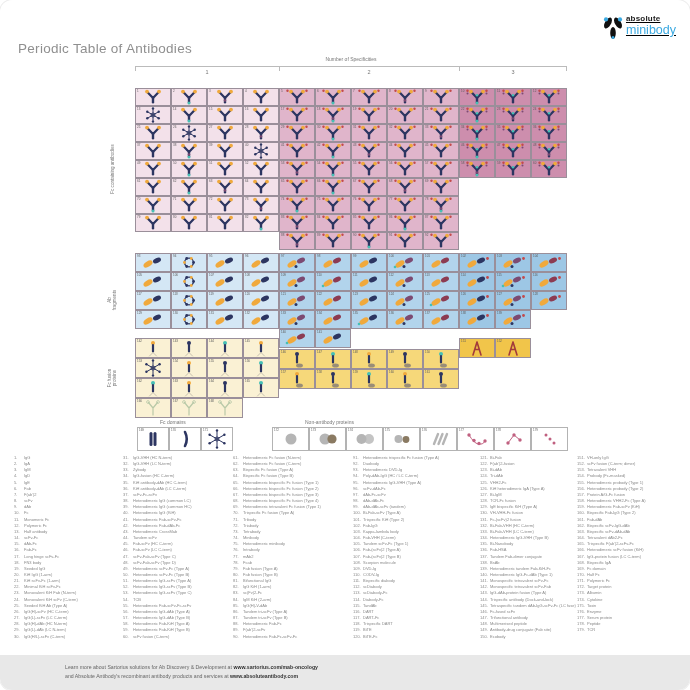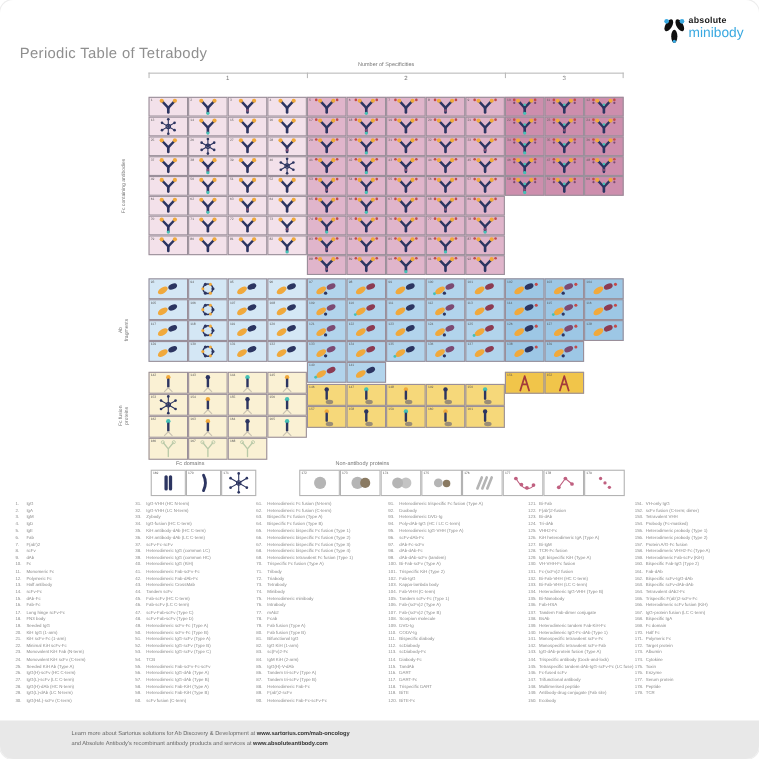--- a/index.html
+++ b/index.html
@@ -1,21 +1,21 @@
 <!DOCTYPE html>
 <html><head>
 <meta charset="utf-8">
 <style>
   html,body{margin:0;padding:0;background:#fff;}
   .poster{position:relative;width:690px;height:690px;background:#fff;border-radius:12px;overflow:hidden;
           font-family:"Liberation Sans",sans-serif;box-shadow:0 0 0 1px #ededed;}
   .page-title{position:absolute;left:18px;top:41px;font-size:13.5px;color:#8f8f8f;letter-spacing:.3px;}
   
   .logo{position:absolute;top:15px;right:14px;display:flex;align-items:flex-start;}
-  .logo-text{margin-left:0;line-height:1;}
+  .logo-text{margin-left:0;line-height:1;text-decoration:underline;}
   .logo-abs{font-size:8px;font-weight:bold;color:#1b1b1b;letter-spacing:.2px;}
   .logo-ab{font-size:12.5px;color:#3aa9e1;margin-top:1px;}
   
   .axis-label{position:absolute;top:56px;left:135px;width:432px;text-align:center;font-size:5px;color:#777;}
   .axis-line{position:absolute;top:66px;left:135px;width:432px;border-top:1px solid #bbb;}
   .tick{position:absolute;top:66px;width:1px;height:5px;background:#bbb;}
   .grp{position:absolute;top:69px;font-size:5.5px;color:#777;width:20px;text-align:center;}
   
   .sec-label{position:absolute;width:120px;height:14px;display:flex;align-items:center;justify-content:center;
              transform:rotate(-90deg);font-size:4.6px;color:#777;text-align:center;line-height:5px;white-space:pre-line;}
@@ -32,21 +32,21 @@
   
   .footer{position:absolute;left:0;bottom:0;width:690px;height:35px;background:#e8e8e8;}
   .footer-text{position:absolute;left:65px;top:8px;font-size:5.2px;color:#666;line-height:9px;}
   .footer b{color:#333;}
 </style>
 </head>
 <body>
 
 <div class="poster">
 
-  <div class="page-title">Periodic Table of Tetrabody</div>
+  <div class="page-title">Periodic Table of Antibodies</div>
 
   <div class="logo">
     <span>
       <svg width="26" height="27" viewBox="0 0 26 27">
         <ellipse cx="8" cy="8" rx="3" ry="6" transform="rotate(30 8 8)" fill="#101010"></ellipse>
         <ellipse cx="18" cy="8" rx="3" ry="6" transform="rotate(-30 18 8)" fill="#101010"></ellipse>
         <ellipse cx="13" cy="18" rx="2.8" ry="6" fill="#101010"></ellipse>
         <circle cx="6" cy="4.4" r="2.1" fill="#3aa9e1"></circle>
         <circle cx="20" cy="4.4" r="2.1" fill="#3aa9e1"></circle>
         <circle cx="13" cy="22.6" r="1.5" fill="#3aa9e1"></circle>

